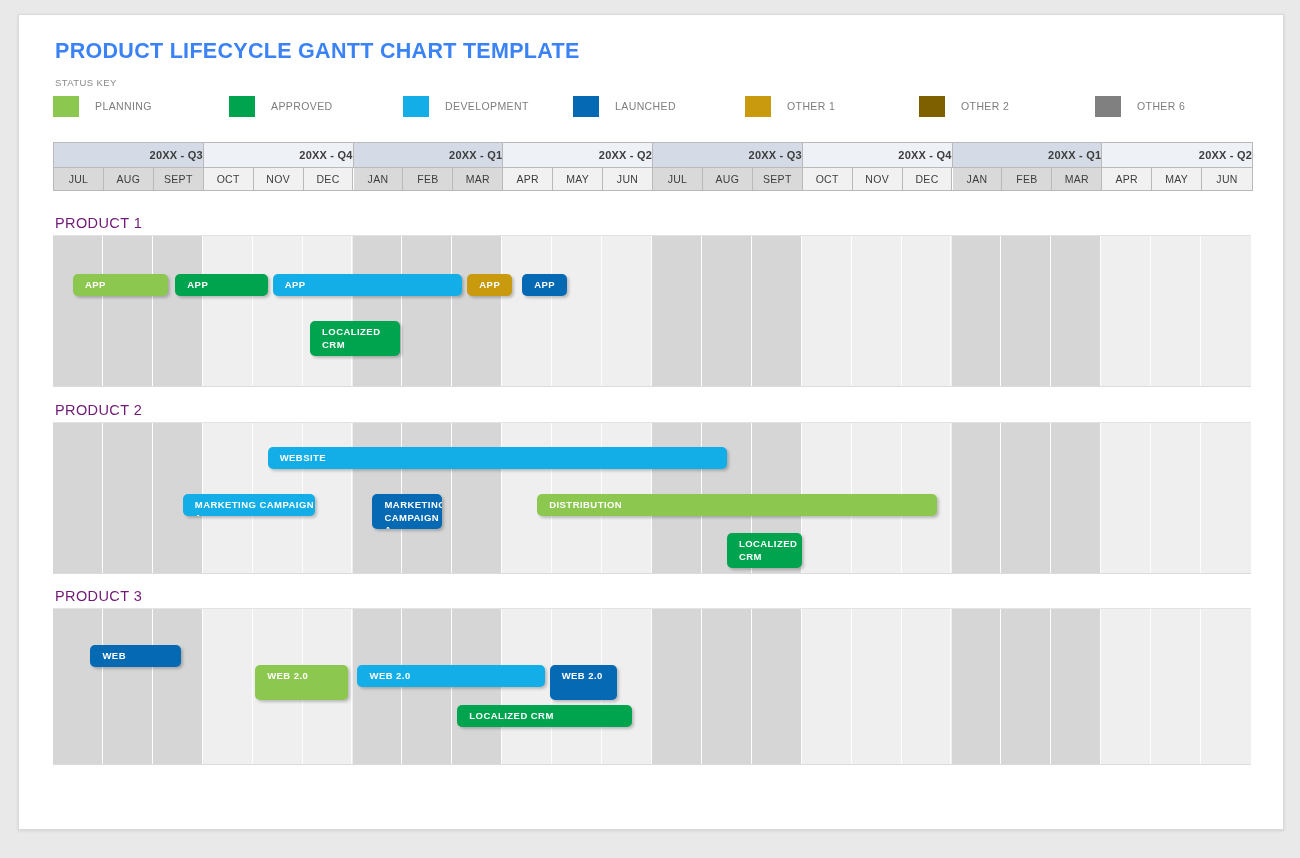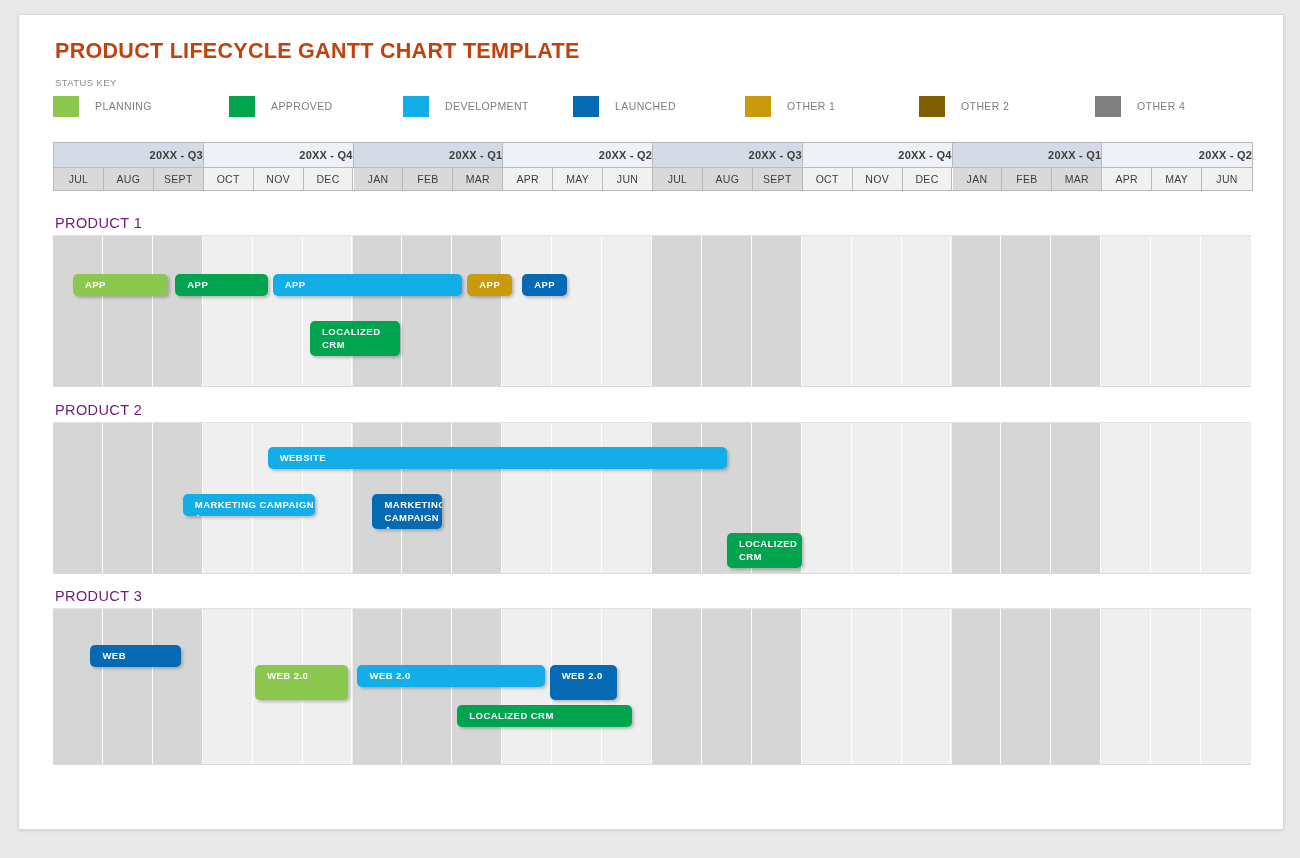--- a/index.html
+++ b/index.html
@@ -27,21 +27,21 @@
   }
 
   
   .title {
     position: absolute;
     left: 36px;
     top: 24px;
     font-size: 21.5px;
     font-weight: bold;
     letter-spacing: 0.3px;
-    color: #c2410c;
+    color: #3b82f6;
   }
 
   
   .status-key-label {
     position: absolute;
     left: 36px;
     top: 62px;
     font-size: 9.5px;
     letter-spacing: 0.4px;
     color: #8a8a8a;
@@ -198,21 +198,21 @@
         <div class="legend-item" style="left: 692px;">
           <div class="legend-swatch" style="background: rgb(201, 154, 14);"></div>
           <div class="legend-text">OTHER 1</div>
         </div>
         <div class="legend-item" style="left: 866px;">
           <div class="legend-swatch" style="background: rgb(127, 96, 0);"></div>
           <div class="legend-text">OTHER 2</div>
         </div>
         <div class="legend-item" style="left: 1042px;">
           <div class="legend-swatch" style="background: rgb(128, 128, 128);"></div>
-          <div class="legend-text">OTHER 4</div>
+          <div class="legend-text">OTHER 6</div>
         </div>
       </div>
 
     <div class="timeline">
       <div class="q-row" id="q-row">
           <div class="q-cell q-dark" style="left: 0px; width: 149.75px;">20XX - Q3</div>
           <div class="q-cell q-light" style="left: 149.75px; width: 149.75px;">20XX - Q4</div>
           <div class="q-cell q-dark" style="left: 299.5px; width: 149.75px;">20XX - Q1</div>
           <div class="q-cell q-light" style="left: 449.25px; width: 149.75px;">20XX - Q2</div>
           <div class="q-cell q-dark" style="left: 599px; width: 149.75px;">20XX - Q3</div>
@@ -304,20 +304,21 @@
           <div class="gcol light" style="left: 848.583px; width: 49.9167px;"></div>
           <div class="gcol dark" style="left: 898.5px; width: 49.9167px;"></div>
           <div class="gcol dark" style="left: 948.417px; width: 49.9167px;"></div>
           <div class="gcol dark" style="left: 998.333px; width: 49.9167px;"></div>
           <div class="gcol light" style="left: 1048.25px; width: 49.9167px;"></div>
           <div class="gcol light" style="left: 1098.17px; width: 49.9167px;"></div>
           <div class="gcol light last" style="left: 1148.08px; width: 49.9167px;"></div>
           <div class="bar" style="left: 214.642px; width: 459.233px; top: 24px; background: rgb(19, 174, 232); height: 22px;">WEBSITE</div>
           <div class="bar" style="left: 129.783px; width: 132.279px; top: 71px; background: rgb(19, 174, 232); height: 22px;">MARKETING CAMPAIGN A</div>
           <div class="bar" style="left: 319.467px; width: 69.8833px; top: 71px; background: rgb(6, 105, 180); height: 35px;">MARKETING CAMPAIGN A</div>
+          <div class="bar" style="left: 484.192px; width: 399.333px; top: 71px; background: rgb(140, 199, 79); height: 22px;">DISTRIBUTION</div>
           <div class="bar" style="left: 673.875px; width: 74.875px; top: 110px; background: rgb(0, 164, 79); height: 35px; white-space: normal;">LOCALIZED CRM</div>
         </div>
         <div class="product-label" style="top: 573px; text-align: right;">PRODUCT 3</div>
         <div class="grid" style="top: 593px; height: 157px;">
           <div class="gcol dark" style="left: 0px; width: 49.9167px;"></div>
           <div class="gcol dark" style="left: 49.9167px; width: 49.9167px;"></div>
           <div class="gcol dark" style="left: 99.8333px; width: 49.9167px;"></div>
           <div class="gcol light" style="left: 149.75px; width: 49.9167px;"></div>
           <div class="gcol light" style="left: 199.667px; width: 49.9167px;"></div>
           <div class="gcol light" style="left: 249.583px; width: 49.9167px;"></div>

